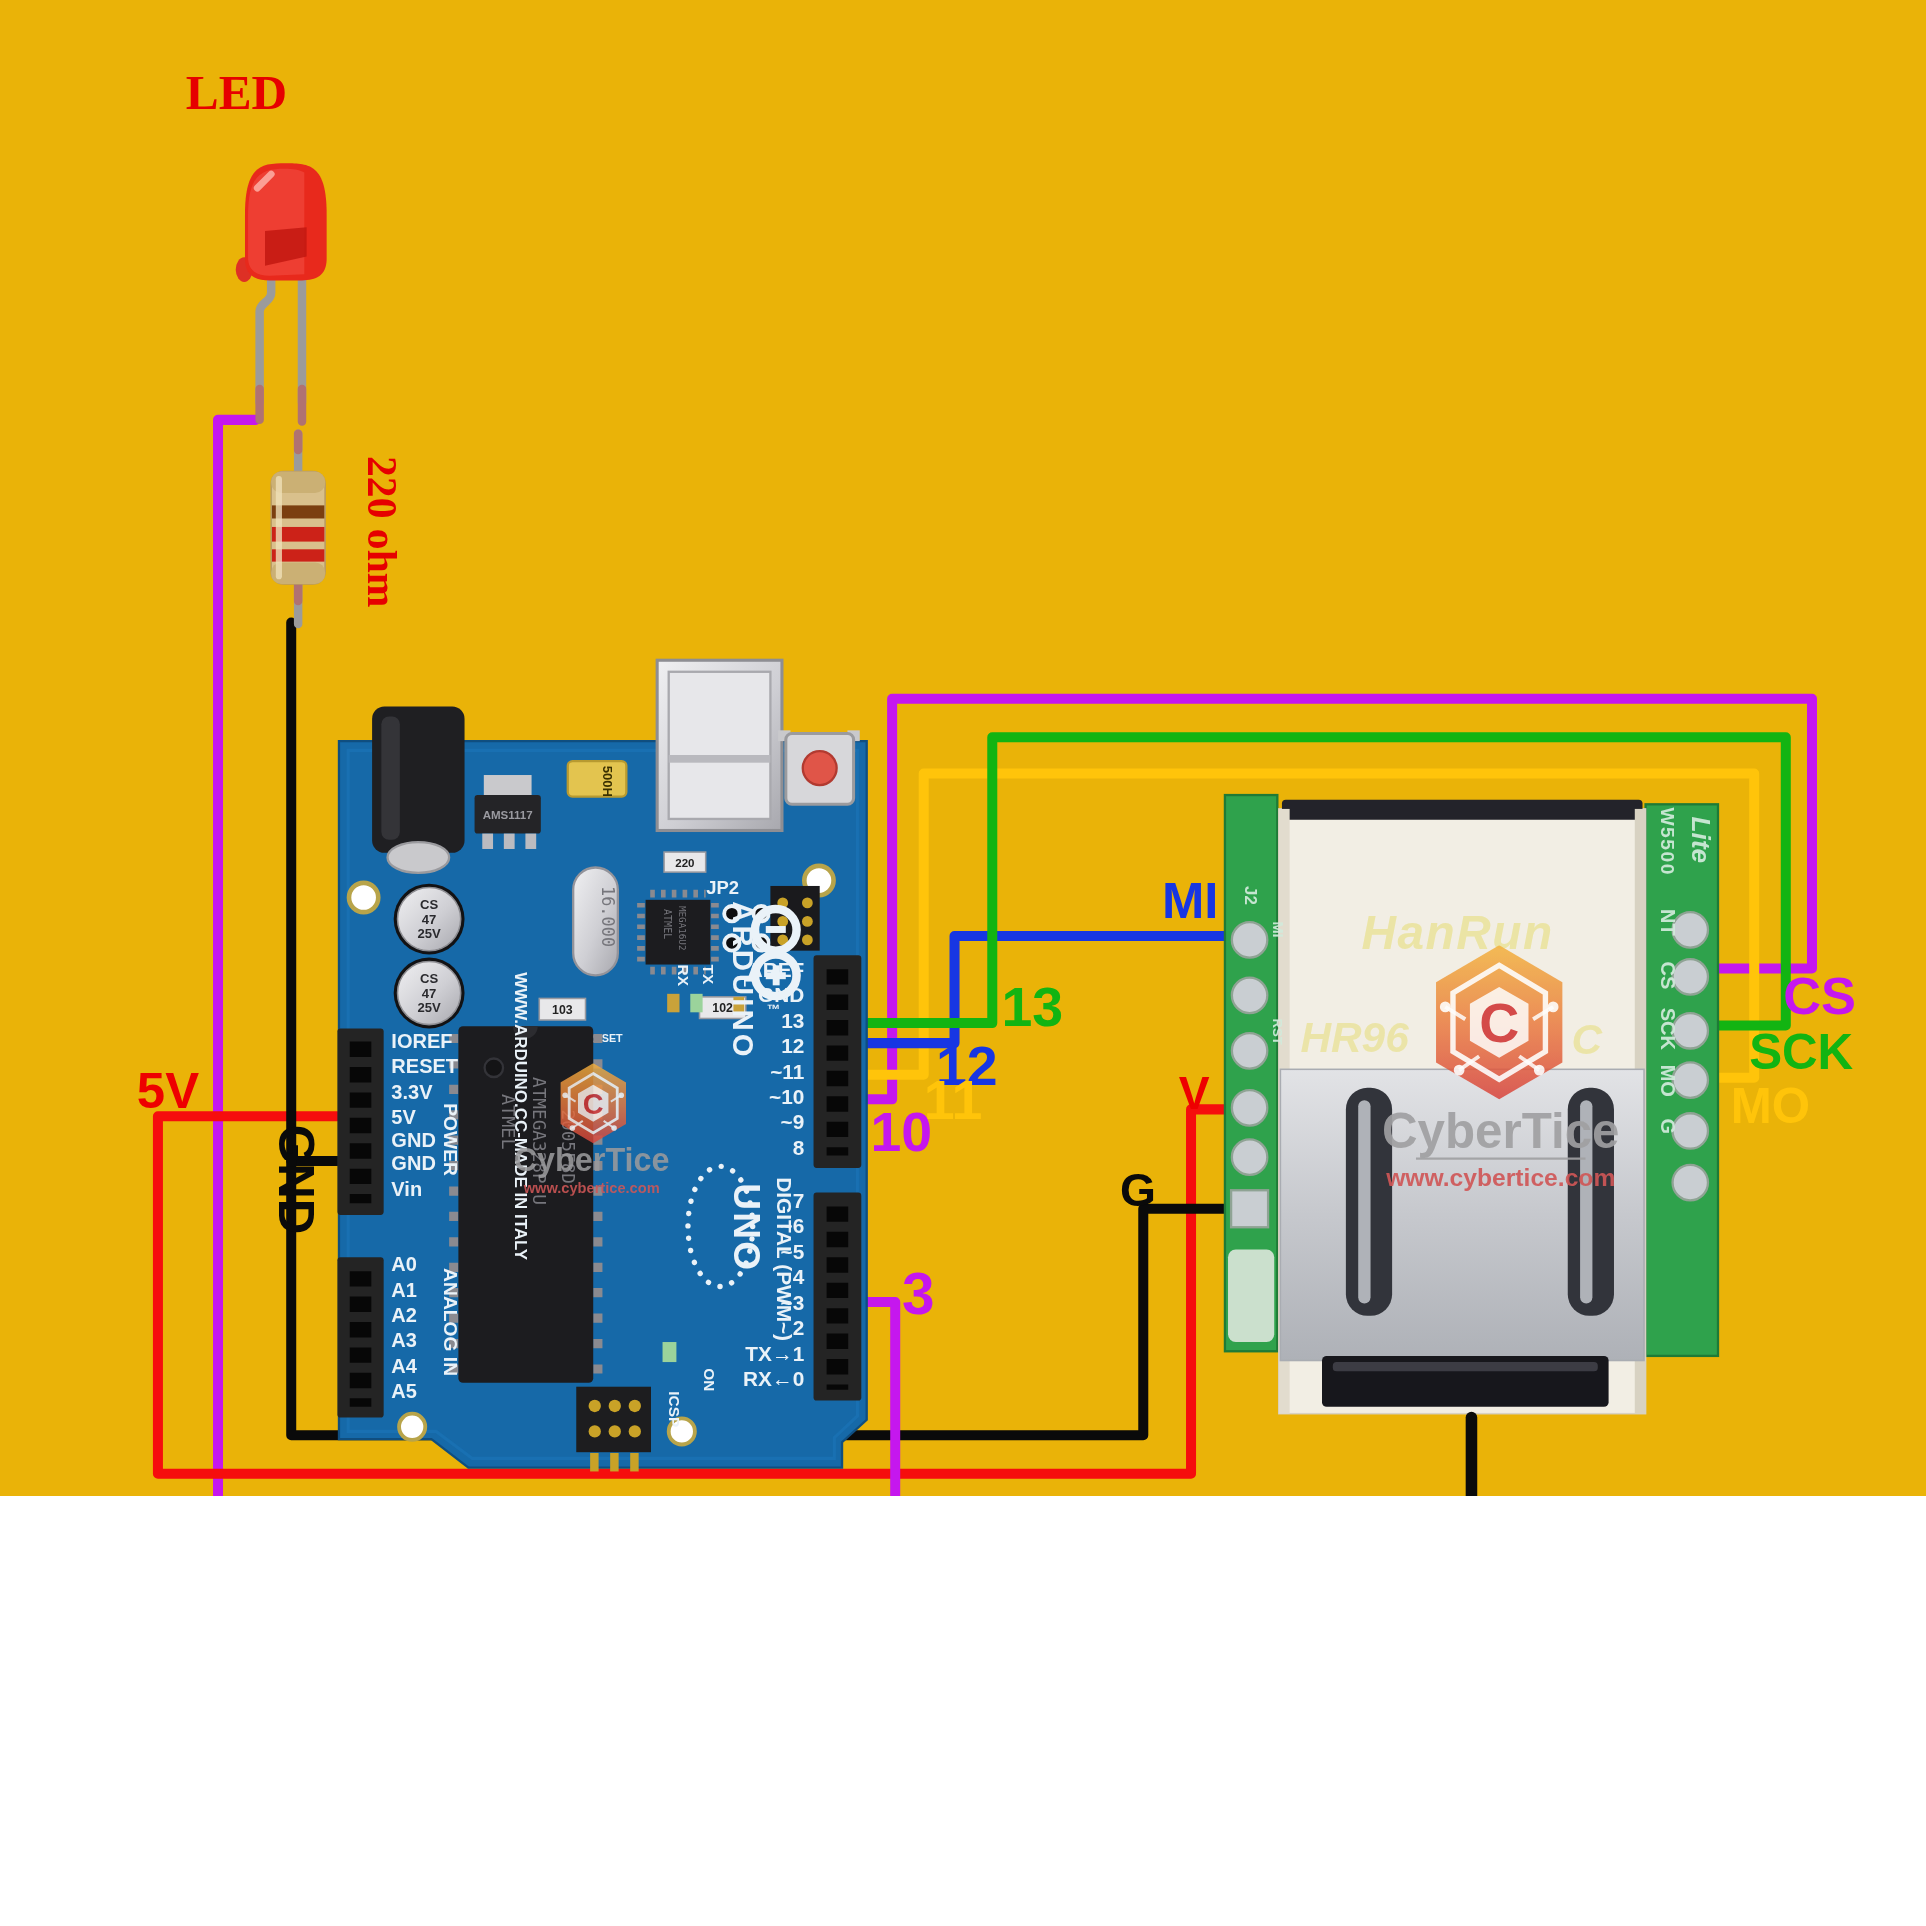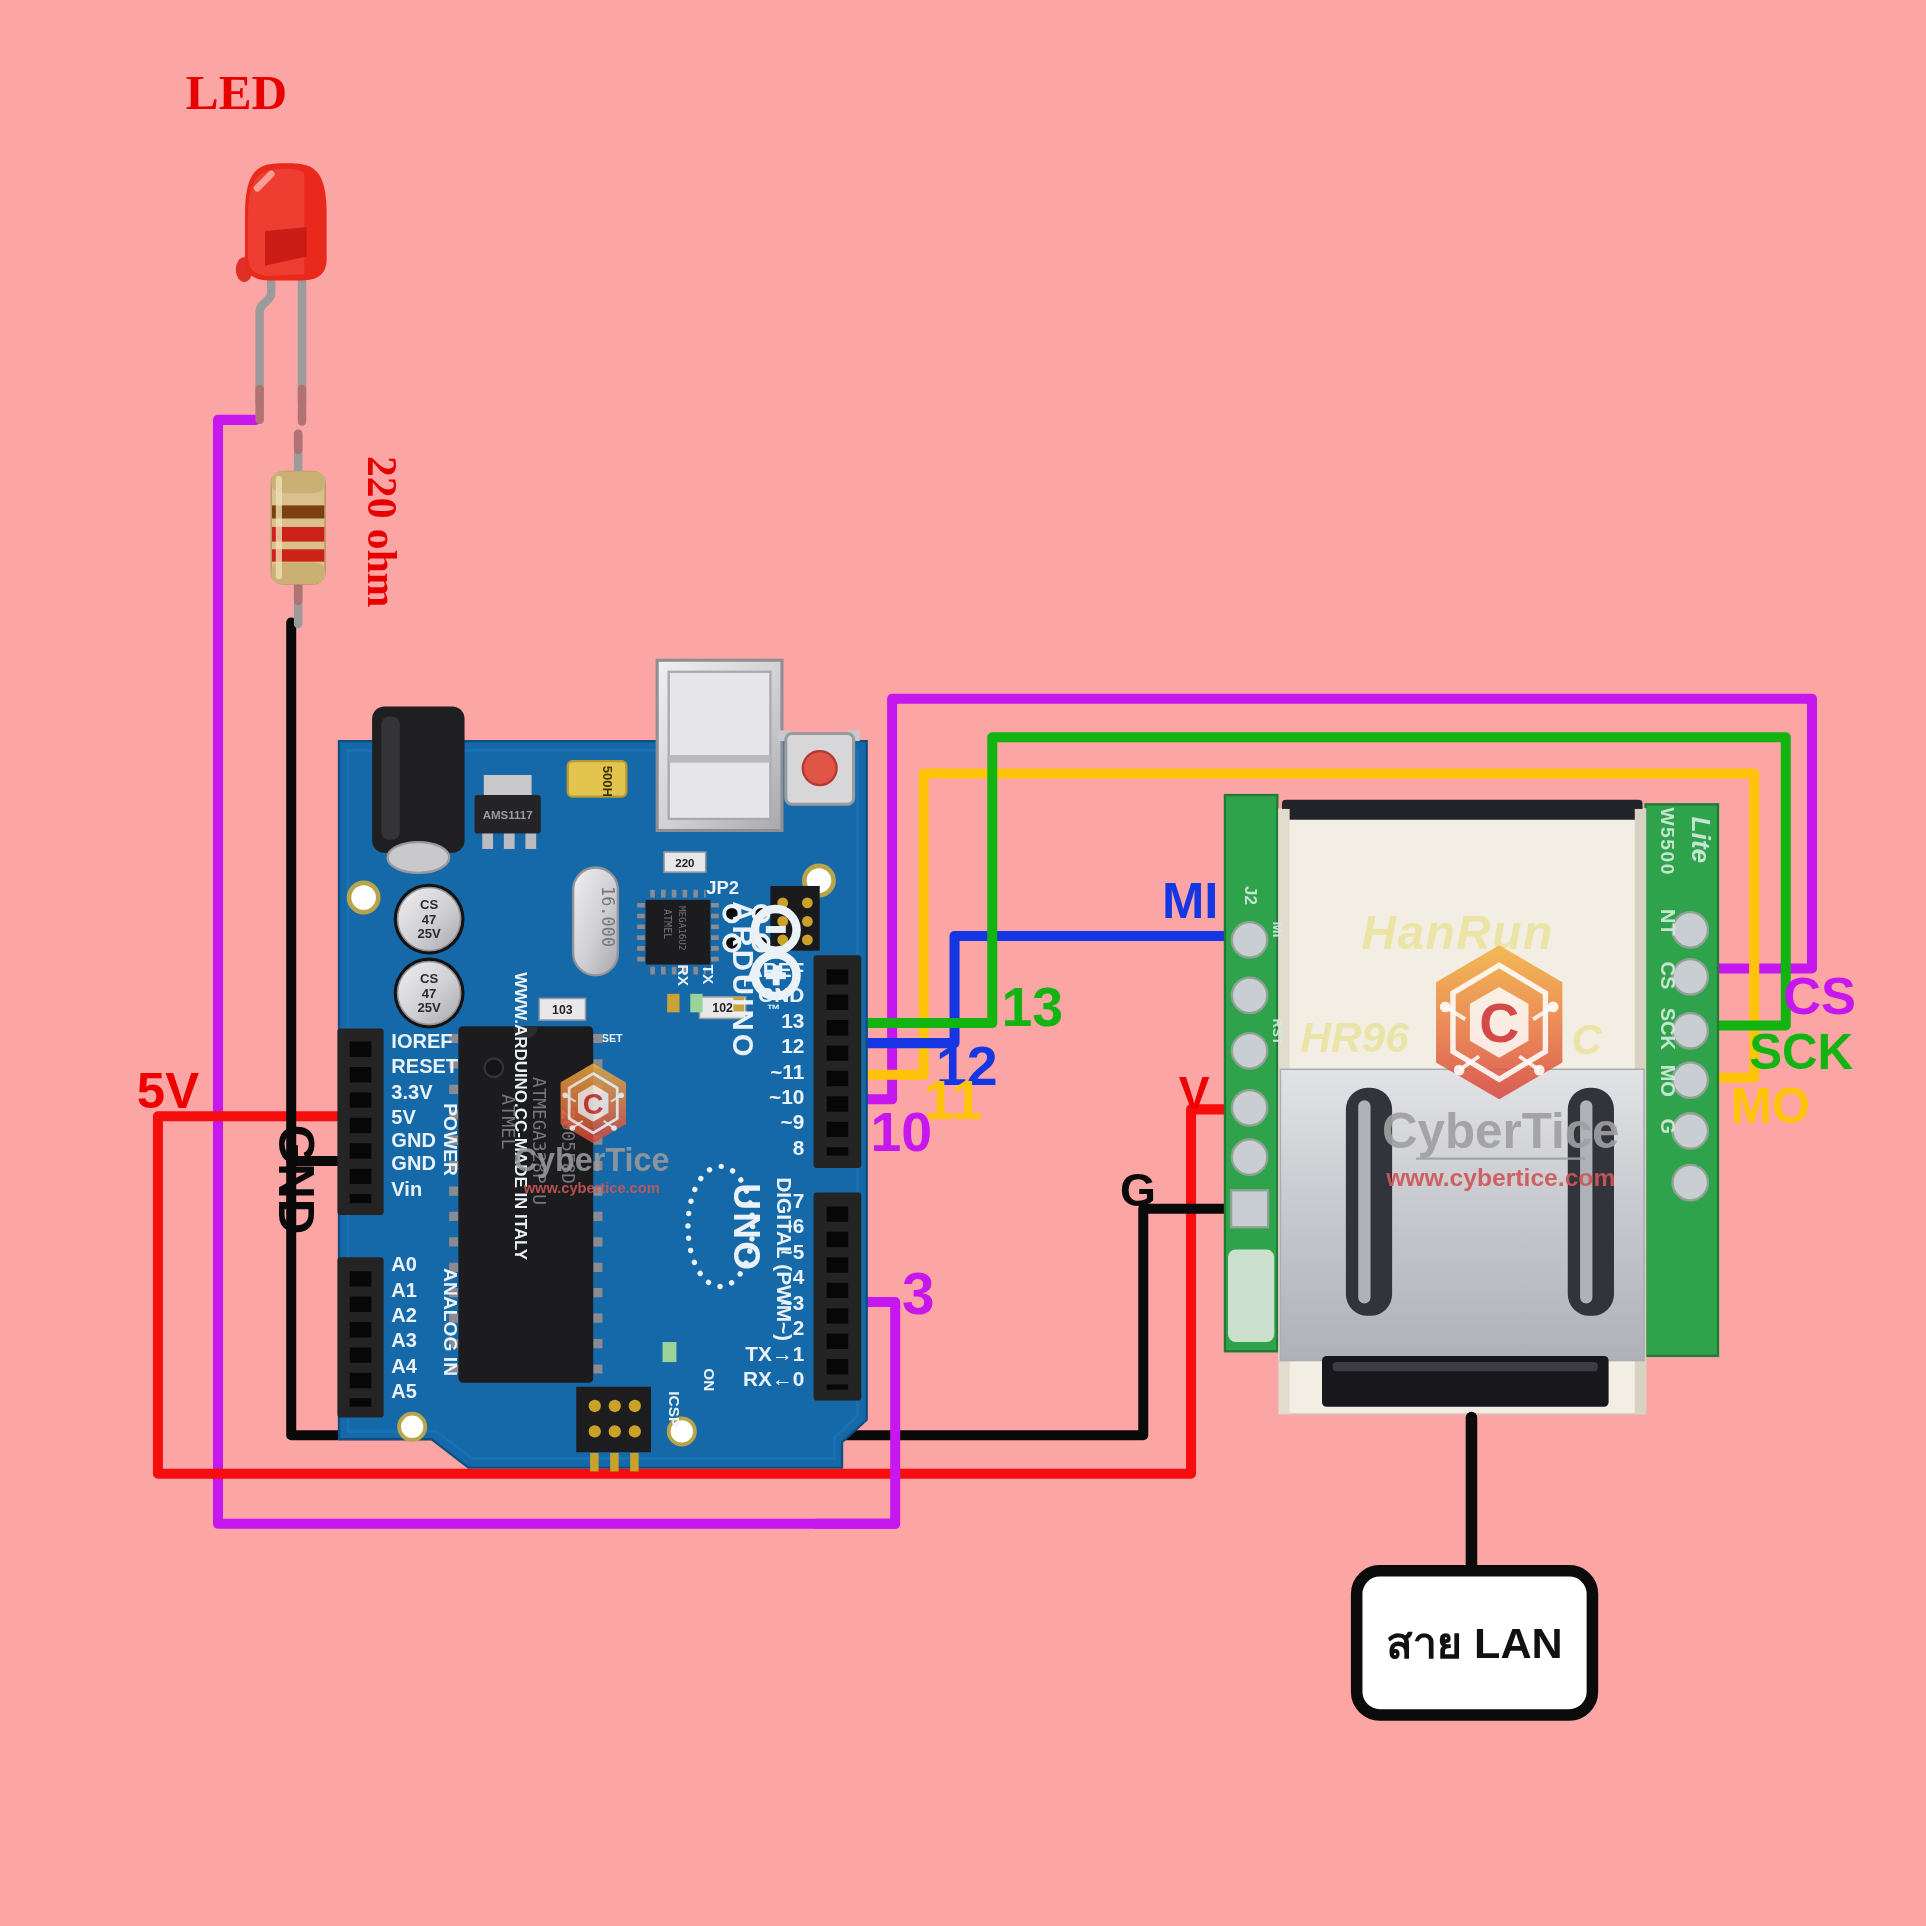--- a/index.html
+++ b/index.html
@@ -1,16 +1,16 @@
 <!DOCTYPE html>
 <html style="font-size:12.3px"><head>
 <meta charset="utf-8">
 <style>
   html,body{margin:0;padding:0;background:#fff;}
-  #stage{width:1926px;height:1926px;position:relative;background:#fca5a5;}
+  #stage{width:1926px;height:1496px;position:relative;background:#eab308;}
   svg{display:block;}
   text{user-select:none;}
   .lbl{font-family:"Liberation Sans",sans-serif;font-weight:bold;}
   .serifred{font-family:"Liberation Serif",serif;font-weight:bold;fill:#E60000;}
   .silk{font-family:"Liberation Sans",sans-serif;font-weight:bold;fill:#EAF2F8;}
   .gsilk{font-family:"Liberation Sans",sans-serif;font-weight:bold;fill:#D2EBDC;opacity:.92;}
   .chiptxt{font-family:"DejaVu Sans Mono",monospace;fill:#76767c;}
   .hanrun{font-family:"Liberation Sans",sans-serif;font-weight:bold;font-style:italic;fill:#EBE4A2;}
   .wire{fill:none;stroke-width:13;stroke-linejoin:round;stroke-linecap:round;}
 </style>

